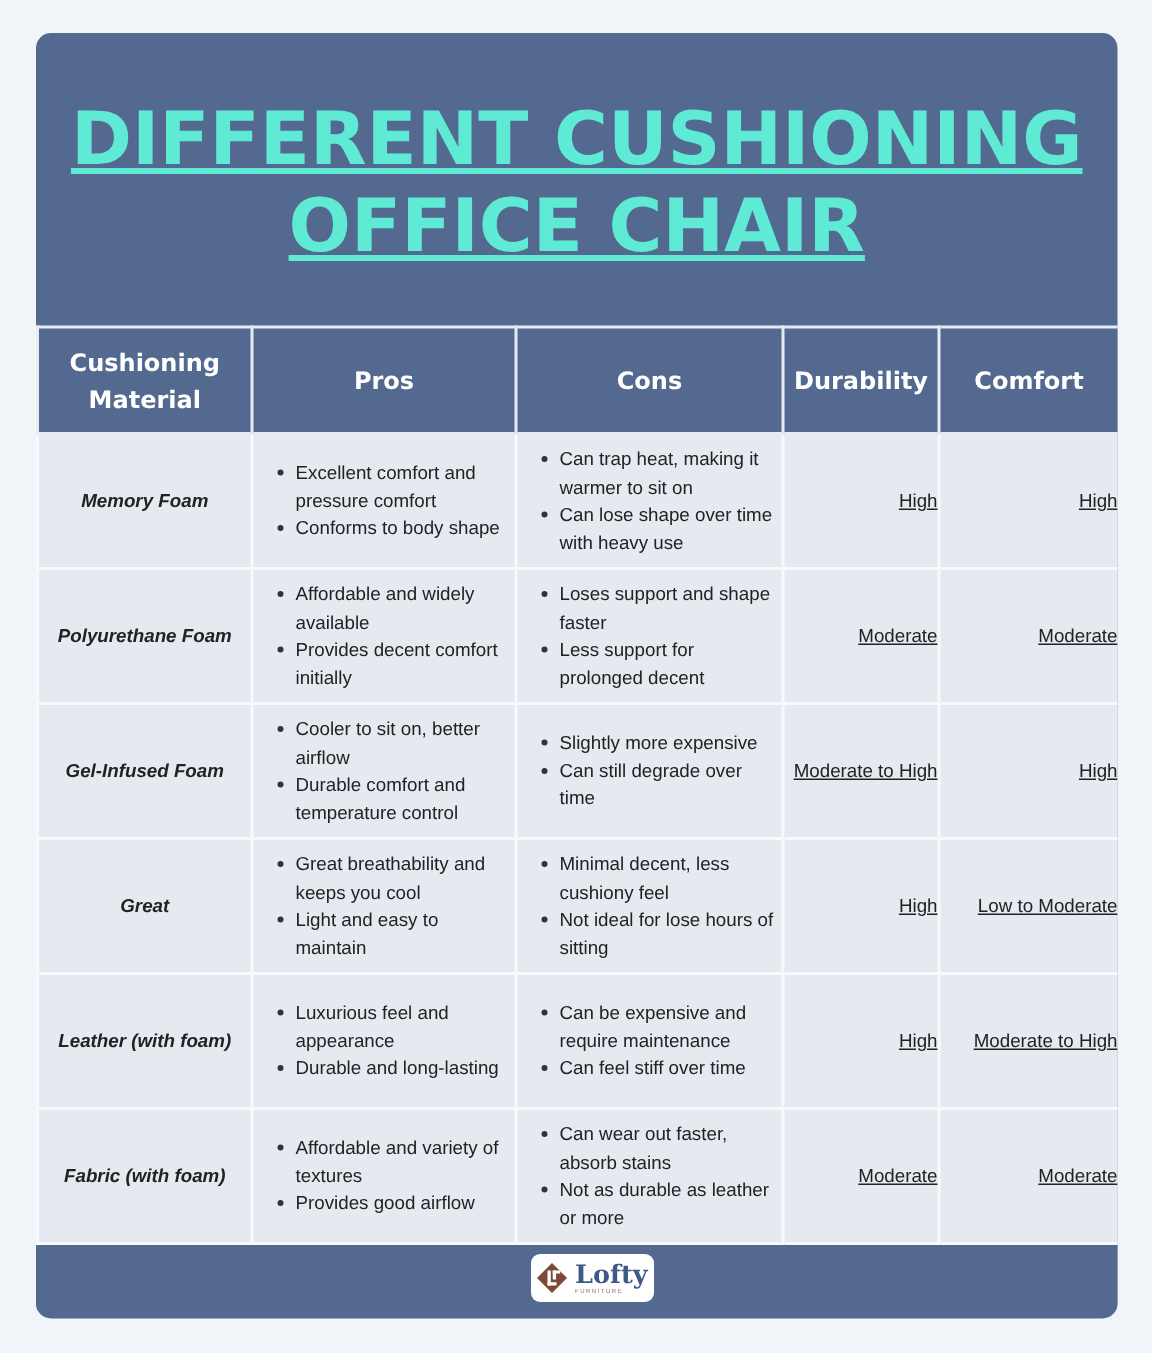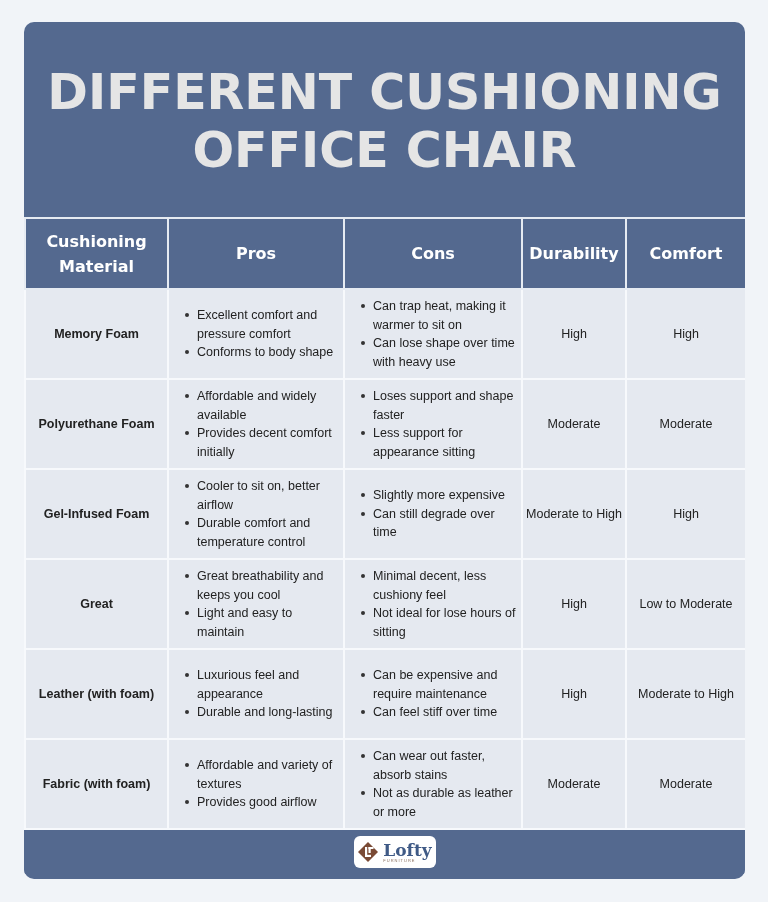--- a/index.html
+++ b/index.html
@@ -15,28 +15,29 @@
     left: 24px; top: 22px;
     width: 721px; height: 857px;
     background: #54698f;
     border-radius: 10px;
     overflow: hidden;
   }
   .title {
     position: absolute;
     left: 0; top: 0; width: 721px; height: 195px;
     display: flex; flex-direction: column; align-items: center; justify-content: center;
-    color: #e5e5e5;
+    color: #5eead4;
     font-family: "DejaVu Sans", sans-serif;
     font-weight: bold;
     font-size: 49px;
     line-height: 58px;
     letter-spacing: 0px;
     text-align: center;
     padding-top: 4px;
+    text-decoration: underline;
   }
   table {
     position: absolute;
     left: 0; top: 195px;
     width: 721px;
     border-collapse: collapse;
     table-layout: fixed;
   }
   th {
     background: #54698f;
@@ -58,22 +59,23 @@
     font-size: 12.5px;
     line-height: 18.5px;
     height: 90px;
     border: 2px solid #f7f9fc;
     vertical-align: middle;
   }
   td.mat {
     font-weight: bold;
     text-align: center;
     font-size: 12.5px;
-  }
-  td.rating { text-align: center; }
+    font-style: italic;
+  }
+  td.rating { text-align: right; text-decoration: underline; }
   td ul { list-style: none; padding-left: 14px; padding-right: 4px; }
   td li { position: relative; padding-left: 14px; }
   td li::before {
     content: "";
     position: absolute; left: 2px; top: 7px;
     width: 4px; height: 4px; border-radius: 50%;
     background: #333;
   }
   .footer {
     position: absolute;
@@ -150,21 +152,21 @@
         <td class="mat">Polyurethane Foam</td>
         <td>
             <ul>
           <li>Affordable and widely available</li>
           <li>Provides decent comfort initially</li>
             </ul>
           </td>
         <td>
             <ul>
           <li>Loses support and shape faster</li>
-          <li>Less support for appearance sitting</li>
+          <li>Less support for prolonged decent</li>
             </ul>
           </td>
         <td class="rating">Moderate</td>
         <td class="rating">Moderate</td>
       </tr>
       <tr>
         <td class="mat">Gel-Infused Foam</td>
         <td>
             <ul>
           <li>Cooler to sit on, better airflow</li>

